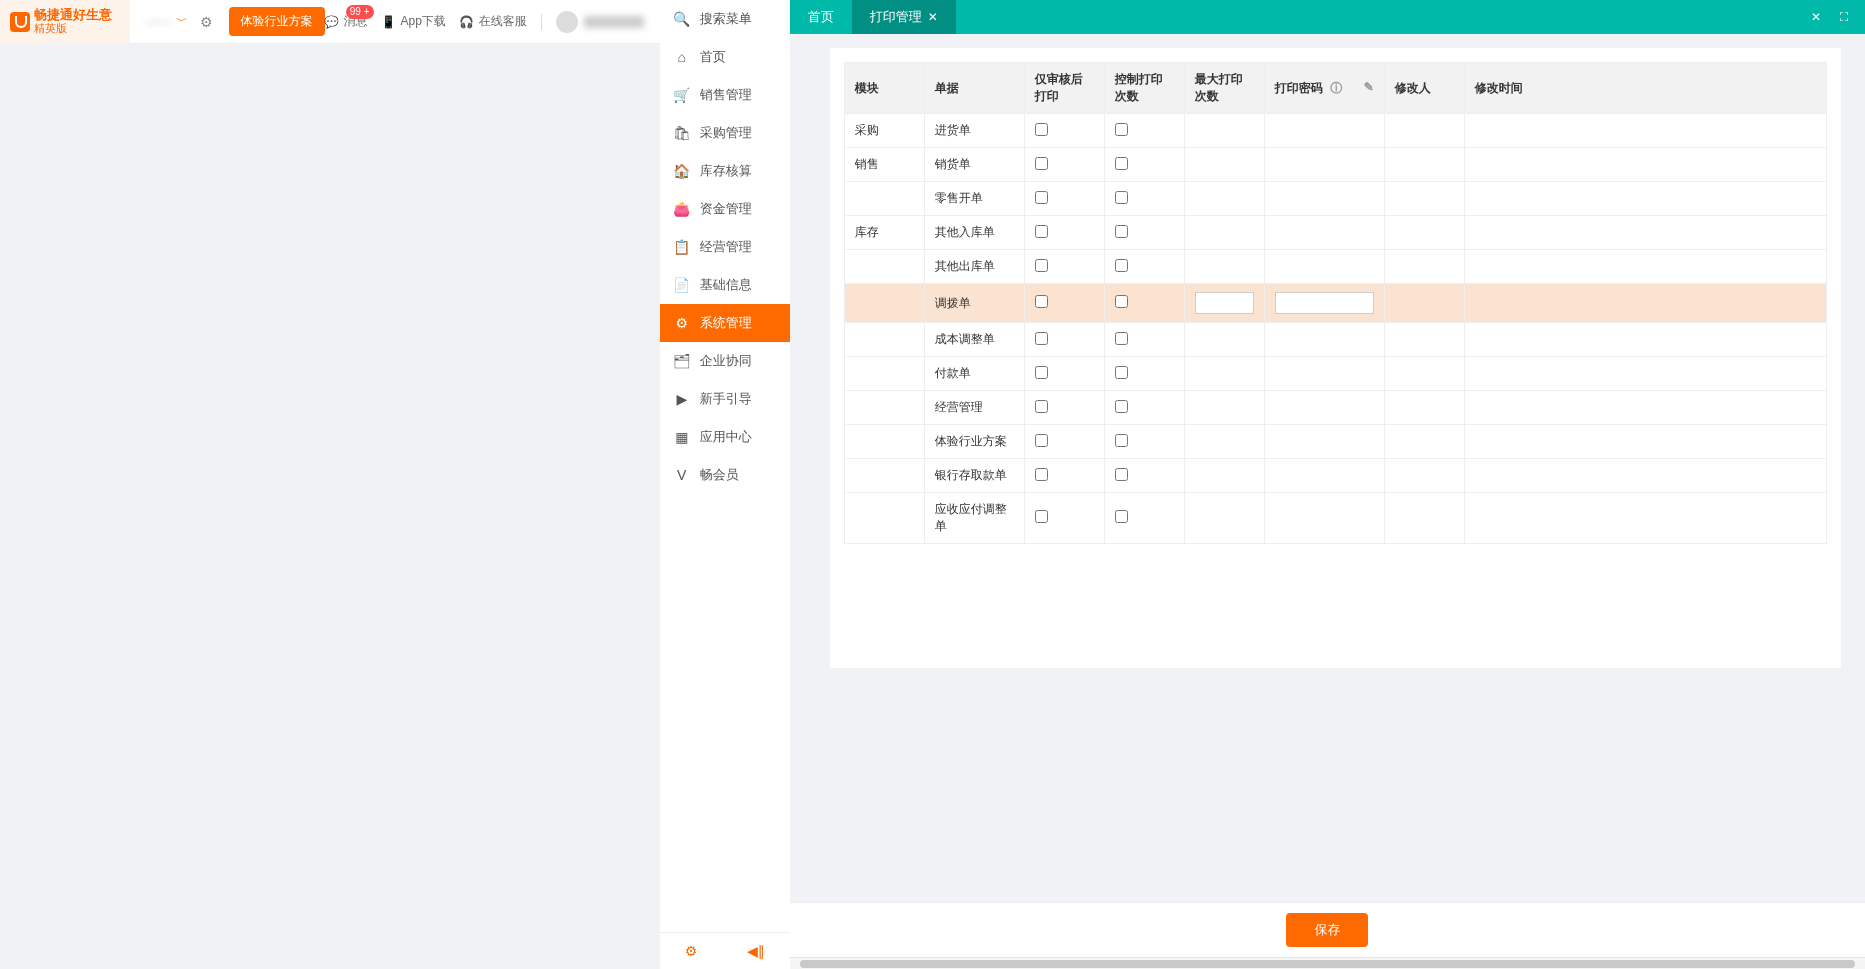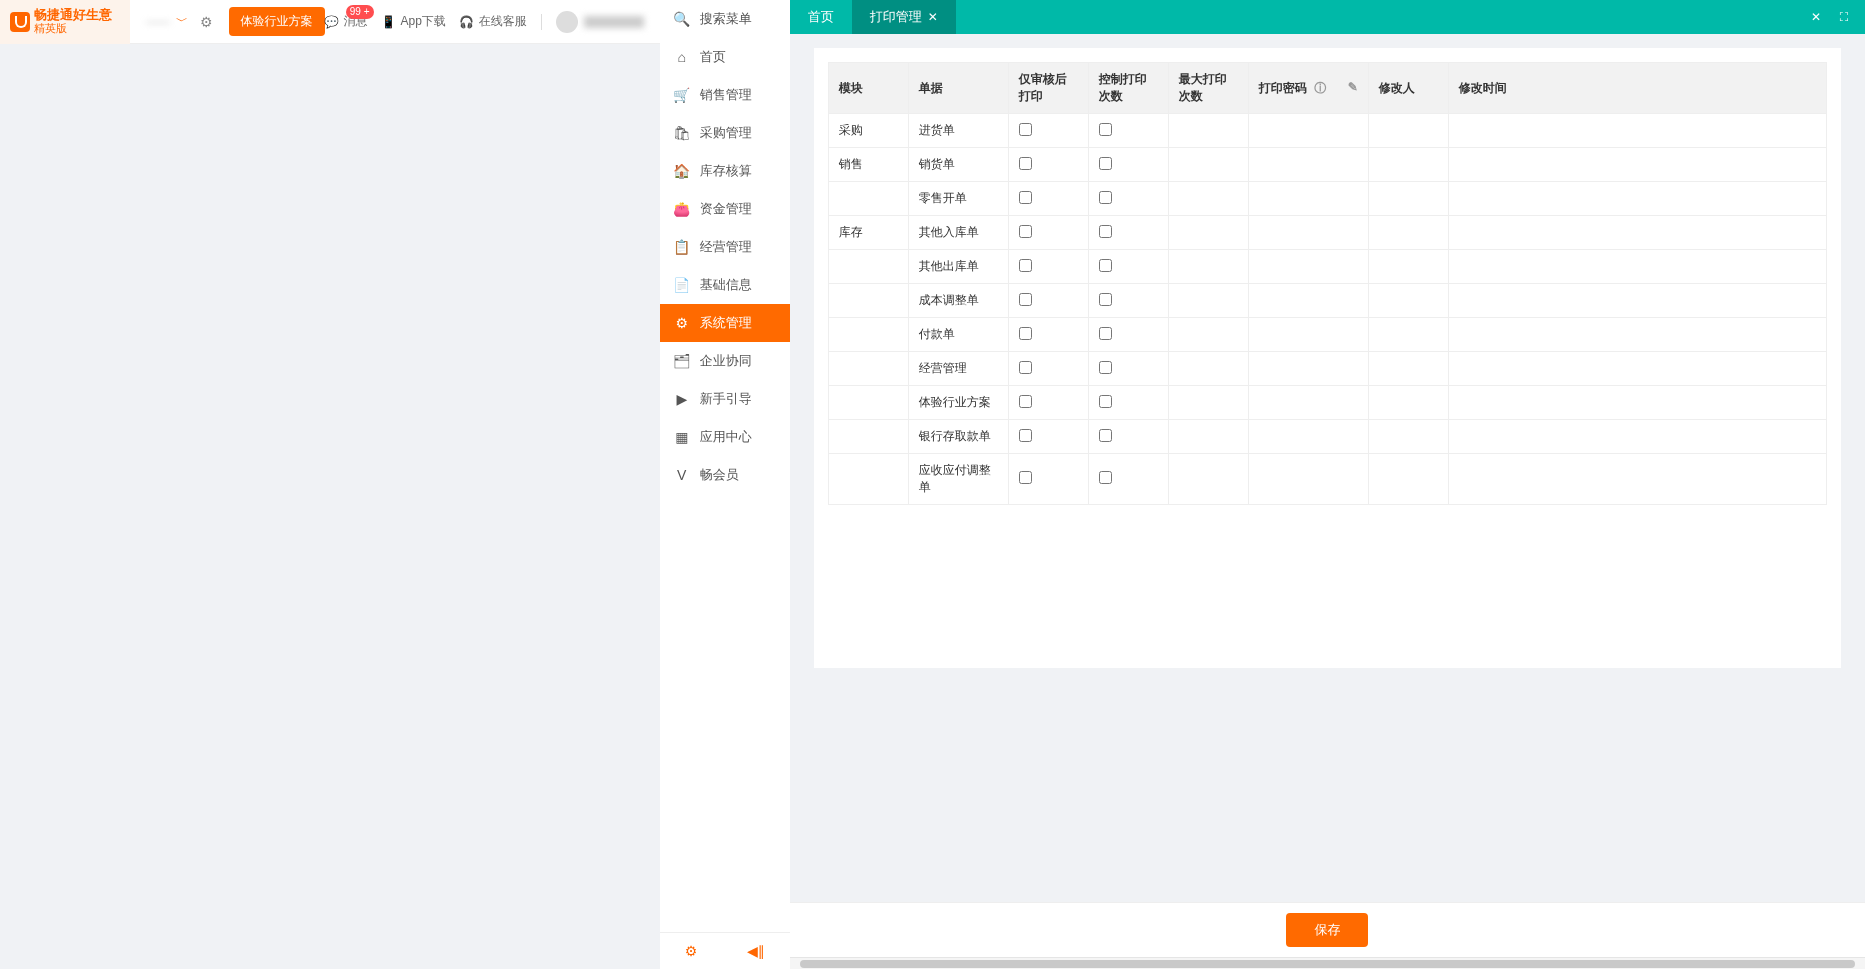--- a/index.html
+++ b/index.html
@@ -38,21 +38,21 @@
 
 
 .main { flex:1; display:flex; flex-direction:column; min-width:0; background:#f0f2f5; }
 .tabs { display:flex; align-items:center; height:34px; background:#00b9a8; }
 .tab { display:flex; align-items:center; gap:6px; padding:0 18px; height:34px; color:#fff; font-size:13px; cursor:pointer; }
 .tab.active { background:#008f82;text-align:right; }
 .tab .close { font-size:12px; cursor:pointer; }
 .tabs-right { margin-left:auto; display:flex; gap:2px; padding-right:8px; }
 .tabs-right span { color:#fff; cursor:pointer; width:26px; height:26px; display:flex; align-items:center; justify-content:center; }
 
-.content { flex:1; padding:14px 24px; overflow:auto; }
+.content { flex:1; padding:14px 24px; overflow:auto;margin-left:16px; }
 .panel { background:#fff; padding:14px; min-height:620px; }
 table { width:100%; border-collapse:collapse; font-size:12px; }
 th,td { border:1px solid #eee; padding:8px 10px; text-align:left; height:32px; }
 th { background:#f2f2f2; font-weight:600; color:#333; }
 th .hint { color:#999; margin-left:4px; }
 th .edit { float:right; color:#999; cursor:pointer; }
 tr.hl td { background:#fbe3d2; }
 tr.hl td input[type=text] { width:100%; height:22px; border:1px solid #ccc; background:#fff; padding:0 4px; font-size:12px; }
 td.chk { text-align:left; }
 td.chk input { cursor:pointer; }
@@ -248,20 +248,30 @@
                 <tr>
                   <td></td>
                   <td>其他出库单</td>
                   <td class="chk"><input type="checkbox" style=""></td>
                   <td class="chk"><input type="checkbox" style=""></td>
                   <td></td>
                   <td></td>
                   <td></td>
                   <td></td>
                 </tr>
+                <tr class="hl">
+                  <td></td>
+                  <td>调拨单</td>
+                  <td class="chk"><input type="checkbox" style=""></td>
+                  <td class="chk"><input type="checkbox" style=""></td>
+                  <td><input type="text" style=""></td>
+                  <td><input type="text" style=""></td>
+                  <td></td>
+                  <td></td>
+                </tr>
                 <tr>
                   <td></td>
                   <td>成本调整单</td>
                   <td class="chk"><input type="checkbox" style=""></td>
                   <td class="chk"><input type="checkbox" style=""></td>
                   <td></td>
                   <td></td>
                   <td></td>
                   <td></td>
                 </tr>

